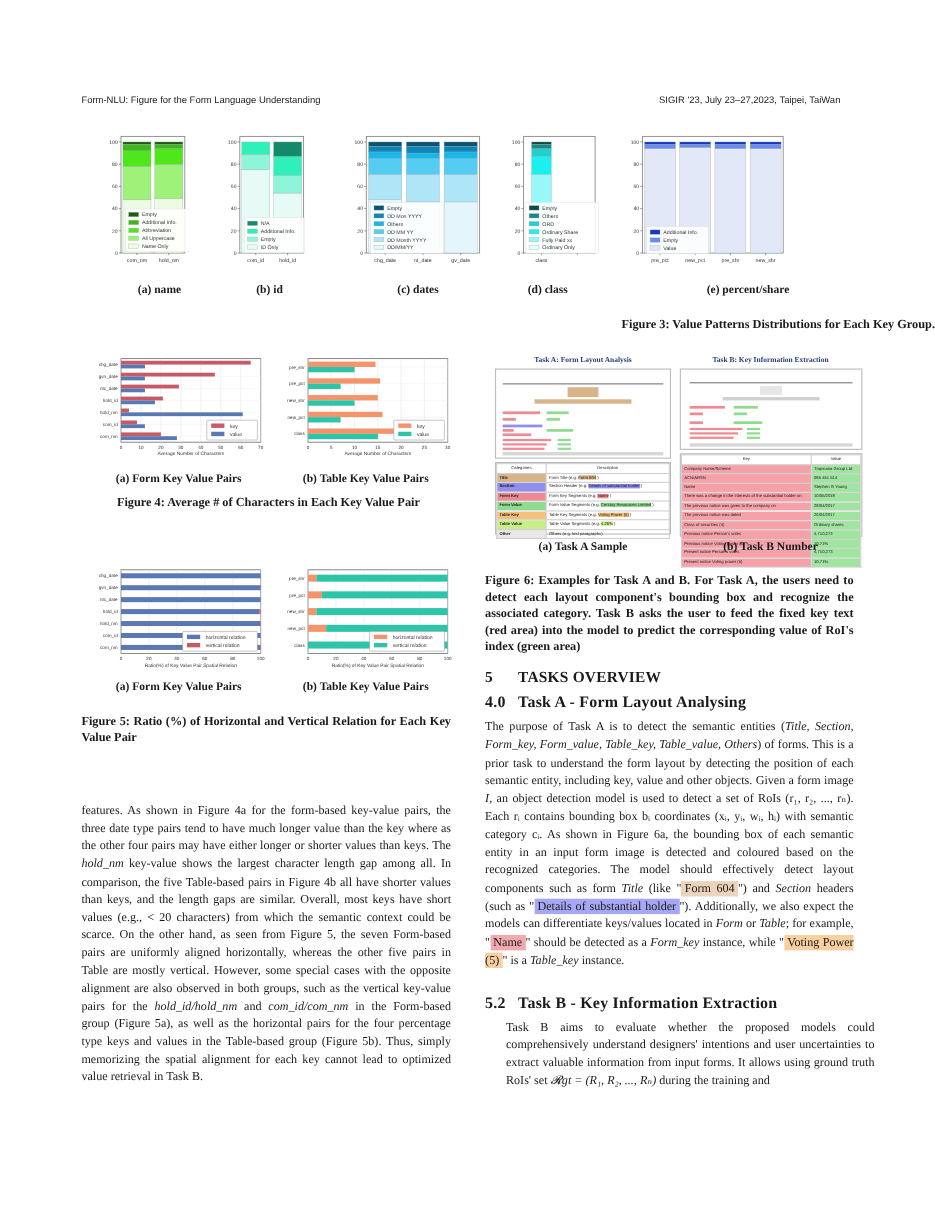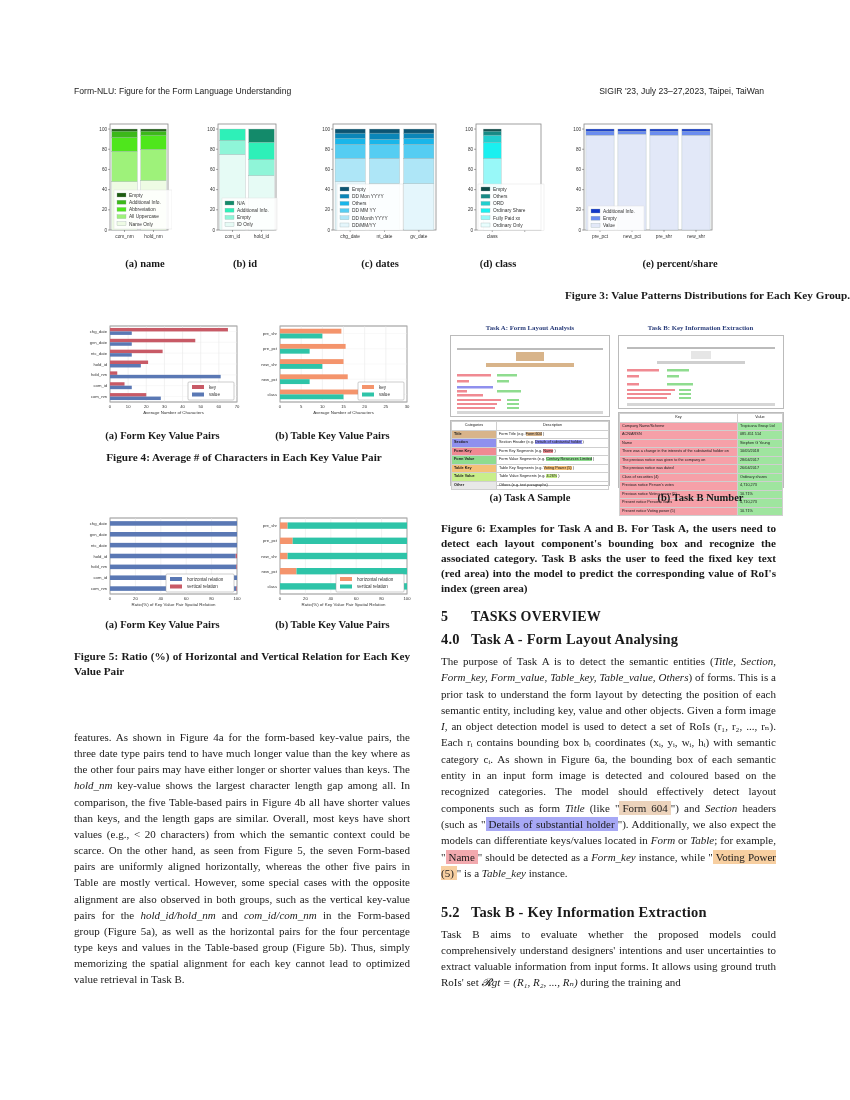--- a/index.html
+++ b/index.html
@@ -604,15 +604,15 @@
   </div>
 
 <div class="sec" style="left:441px;top:609px;"><span class="num">5</span><span>TASKS OVERVIEW</span></div>
 <div class="sec" style="left:441px;top:631px;font-size:14.5px;"><span class="num">4.0</span><span>Task A - Form Layout Analysing</span></div>
 
 <div class="col-text" style="left:441px;top:653px;width:335px;line-height:16.3px;">
   <p><span>The purpose of Task A is to detect the semantic entities (</span><i>Title, Section, Form_key, Form_value, Table_key, Table_value, Others</i><span>) of forms. This is a prior task to understand the form layout by detecting the position of each semantic entity, including key, value and other objects. Given a form image </span><i>I</i><span>, an object detection model is used to detect a set of RoIs (r₁, r₂, ..., rₙ). Each rᵢ contains bounding box bᵢ coordinates (xᵢ, yᵢ, wᵢ, hᵢ) with semantic category cᵢ. As shown in Figure 6a, the bounding box of each semantic entity in an input form image is detected and coloured based on the recognized categories. The model should effectively detect layout components such as form </span><i>Title</i><span> (like "</span><span class="hl hl-title">Form 604</span><span>") and </span><i>Section</i><span> headers (such as "</span><span class="hl hl-section">Details of substantial holder</span><span>"). Additionally, we also expect the models can differentiate keys/values located in </span><i>Form</i><span> or </span><i>Table</i><span>; for example, "</span><span class="hl hl-key">Name</span><span>" should be detected as a </span><i>Form_key</i><span> instance, while "</span><span class="hl hl-tkey">Voting Power (5)</span><span>" is a </span><i>Table_key</i><span> instance.</span></p>
 </div>
 
 <div class="sec" style="left:441px;top:904px;font-size:14.5px;"><span class="num">5.2</span><span>Task B - Key Information Extraction</span></div>
-<div class="col-text" style="left:441px;top:926px;width:335px;">
+<div class="col-text" style="left:460px;top:926px;width:335px;">
   <p><span>Task B aims to evaluate whether the proposed models could comprehensively understand designers' intentions and user uncertainties to extract valuable information from input forms. It allows using ground truth RoIs' set </span><i>𝓡gt = (R₁, R₂, ..., Rₙ)</i><span> during the training and</span></p>
 </div>
 
 </body></html>

